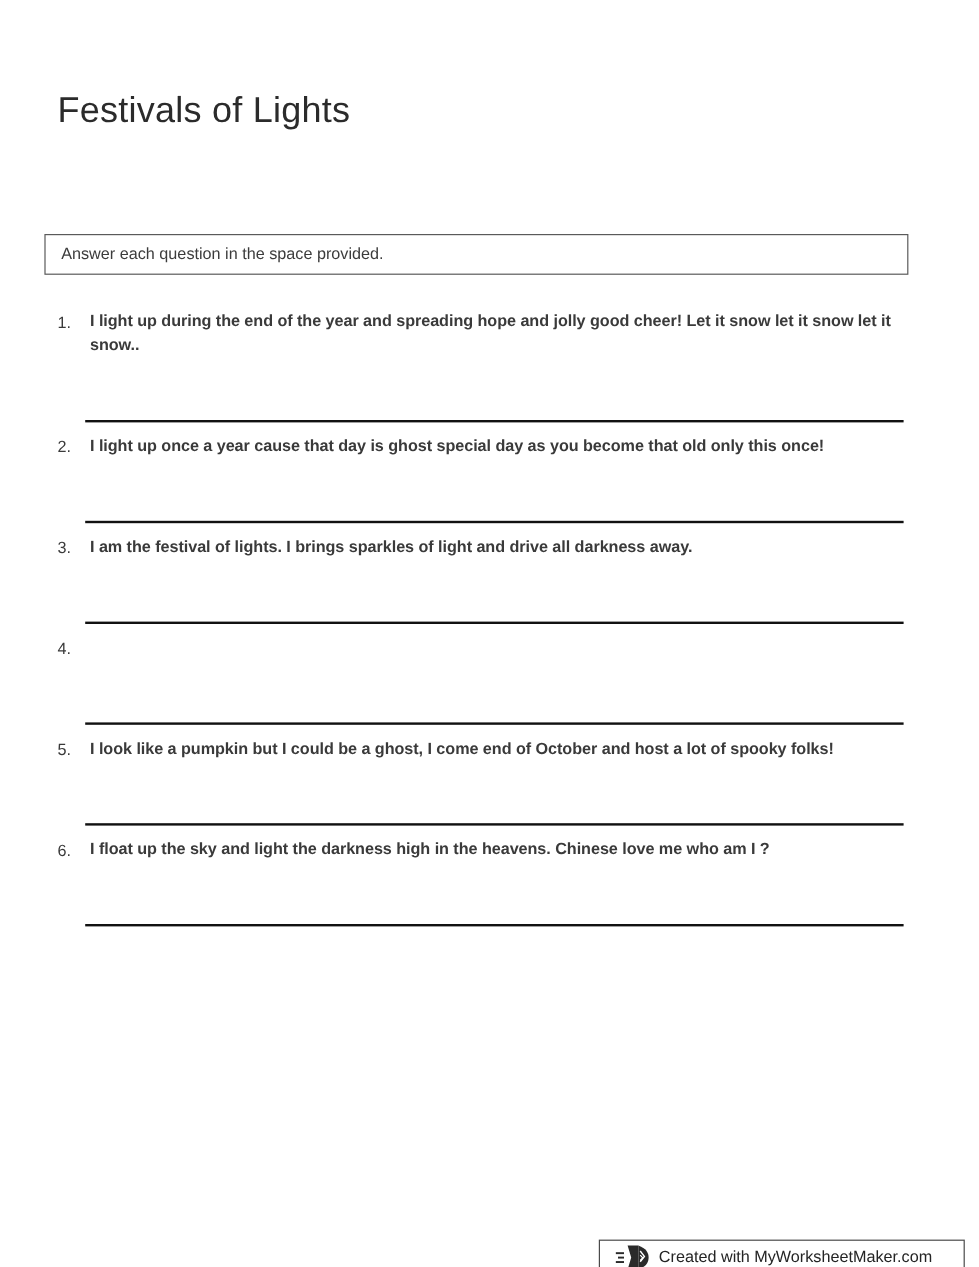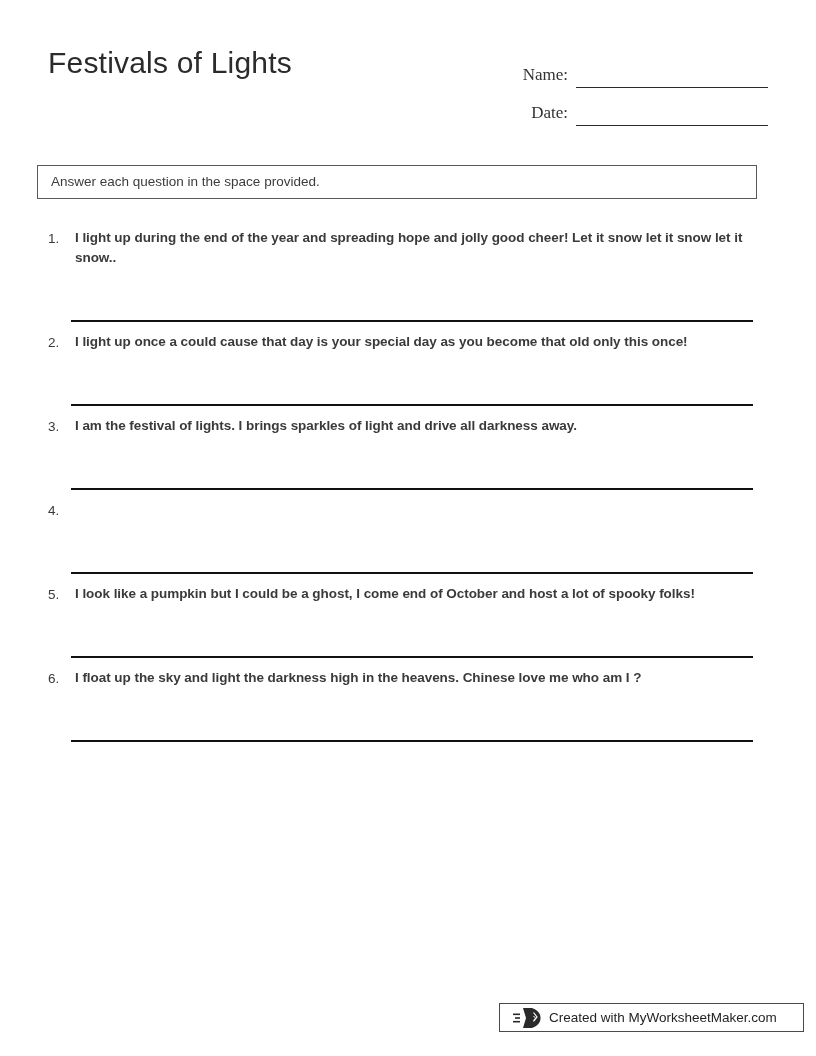--- a/index.html
+++ b/index.html
@@ -12,20 +12,21 @@
     height: 1056px;
     position: relative;
     font-family: "Liberation Sans", sans-serif;
     overflow: hidden;
   }
 
   .page {
     position: absolute;
     inset: 0;
     background: #ffffff;
+    margin-top: 30px;
   }
 
   
   .header {
     position: absolute;
     left: 48px;
     top: 44px;
     right: 48px;
     height: 80px;
   }
@@ -160,50 +161,40 @@
   }
 </style>
 </head>
 <body>
 
 <div class="page">
 
   <div class="header">
     <div class="title">Festivals of Lights</div>
 
-    <div class="namedate">
-      <div class="nd-row">
-        <span class="nd-label">Name:</span>
-        <span class="nd-line"></span>
-      </div>
-      <div class="nd-row">
-        <span class="nd-label">Date:</span>
-        <span class="nd-line"></span>
-      </div>
-    </div>
   </div>
 
   <div class="instruction-box">
     <span class="instruction-text">Answer each question in the space provided.</span>
   </div>
 
   <div class="questions">
 
     <div class="q-item tall">
       <div class="q-head">
         <span class="q-num">1.</span>
         <span class="q-text">I light up during the end of the year and spreading hope and jolly good cheer! Let it snow let it snow let it snow..</span>
       </div>
       <div class="q-rule"></div>
     </div>
 
     <div class="q-item">
       <div class="q-head">
         <span class="q-num">2.</span>
-        <span class="q-text">I light up once a could cause that day is your special day as you become that old only this once!</span>
+        <span class="q-text">I light up once a year cause that day is ghost special day as you become that old only this once!</span>
       </div>
       <div class="q-rule"></div>
     </div>
 
     <div class="q-item">
       <div class="q-head">
         <span class="q-num">3.</span>
         <span class="q-text">I am the festival of lights. I brings sparkles of light and drive all darkness away.</span>
       </div>
       <div class="q-rule"></div>

